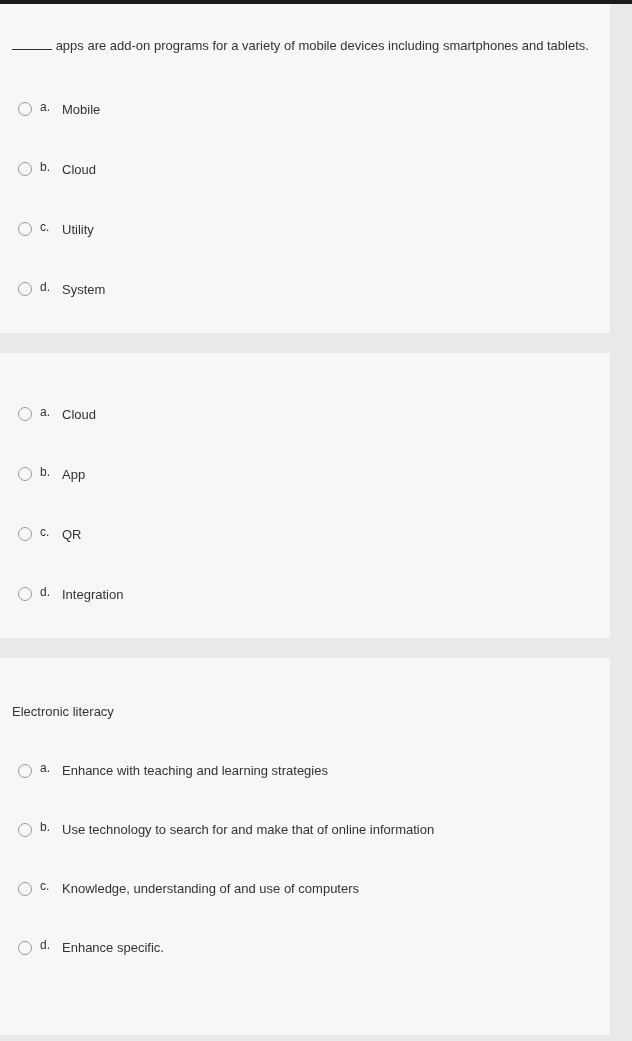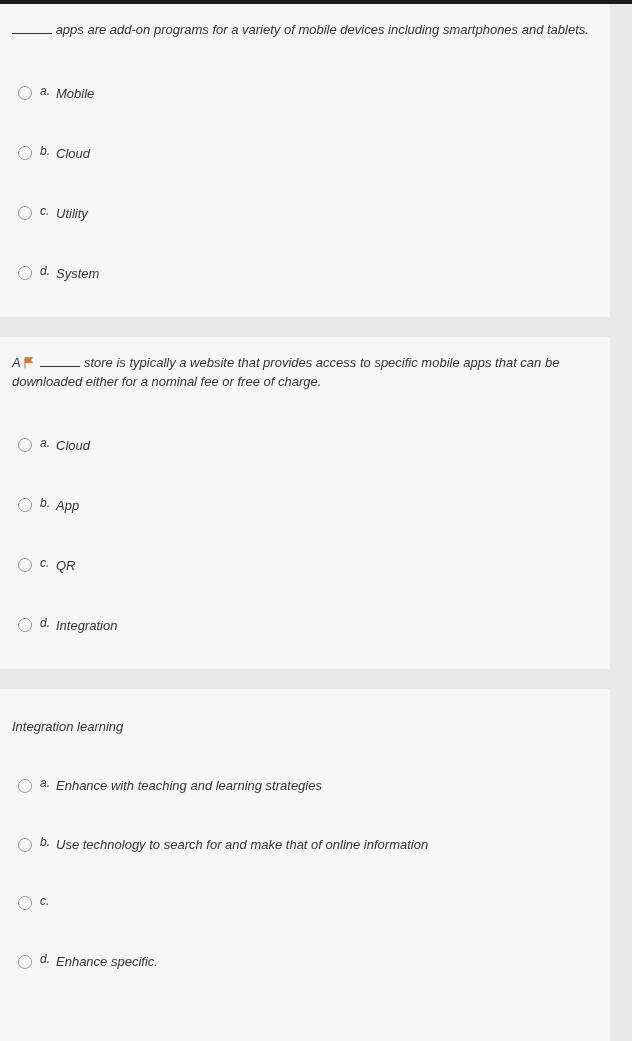--- a/index.html
+++ b/index.html
@@ -16,22 +16,21 @@
     .top-bar {
       height: 4px;
       background: #1a1a1a;
     }
     .content-area {
       width: 610px;
     }
     .question-card {
       background: #f7f7f7;
       margin-bottom: 20px;
-      padding: 0 12px 36px 12px;
-      font-style: italic;
+      padding: 16px 12px 36px 12px;
     }
     .question-text {
       font-size: 13px;
       color: #333;
       line-height: 1.5;
       padding: 16px 0 8px 0;
     }
     .options-wrapper {
       margin-top: 38px;
     }
@@ -57,20 +56,21 @@
     .option-letter {
       font-size: 12px;
       color: #333;
       width: 16px;
       align-self: flex-start;
       margin-top: -2px;
     }
     .option-label {
       font-size: 13px;
       color: #333;
+      margin-left: 6px;
     }
     .blank {
       display: inline-block;
       border-bottom: 1px solid #333;
       min-width: 40px;
       height: 0.9em;
       vertical-align: baseline;
     }
     .flag-icon {
       display: inline-block;
@@ -121,27 +121,20 @@
       </div>
       <div class="option-row">
         <div class="option-radio"></div>
         <div class="option-letter">d.</div>
         <div class="option-label">System</div>
       </div>
     </div>
   </div>
 
   <div class="question-card">
-    <div class="question-text">
-      <span>A</span><span class="flag-icon"><svg width="14" height="14" viewBox="0 0 24 24">
-            <path d="M5 3 L5 21 M5 3 L17 3 L14 7 L17 11 L5 11" stroke="#d97a2b" stroke-width="2" fill="#d97a2b"></path>
-          </svg></span>
-      <span class="blank"></span>
-      <span>store is typically a website that provides access to specific mobile apps that can be downloaded either for a nominal fee or free of charge.</span>
-    </div>
     <div class="options-wrapper">
       <div class="option-row">
         <div class="option-radio"></div>
         <div class="option-letter">a.</div>
         <div class="option-label">Cloud</div>
       </div>
       <div class="option-row">
         <div class="option-radio"></div>
         <div class="option-letter">b.</div>
         <div class="option-label">App</div>
@@ -154,36 +147,37 @@
       <div class="option-row">
         <div class="option-radio"></div>
         <div class="option-letter">d.</div>
         <div class="option-label">Integration</div>
       </div>
     </div>
   </div>
 
   <div class="question-card third-card">
     <div class="question-text">
-      <span>Integration learning</span>
+      <span>Electronic literacy</span>
     </div>
     <div class="options-wrapper">
       <div class="option-row">
         <div class="option-radio"></div>
         <div class="option-letter">a.</div>
         <div class="option-label">Enhance with teaching and learning strategies</div>
       </div>
       <div class="option-row">
         <div class="option-radio"></div>
         <div class="option-letter">b.</div>
         <div class="option-label">Use technology to search for and make that of online information</div>
       </div>
       <div class="option-row">
         <div class="option-radio"></div>
         <div class="option-letter">c.</div>
+        <div class="option-label">Knowledge, understanding of and use of computers</div>
       </div>
       <div class="option-row">
         <div class="option-radio"></div>
         <div class="option-letter">d.</div>
         <div class="option-label">Enhance specific.</div>
       </div>
     </div>
   </div>
 
 </div>

